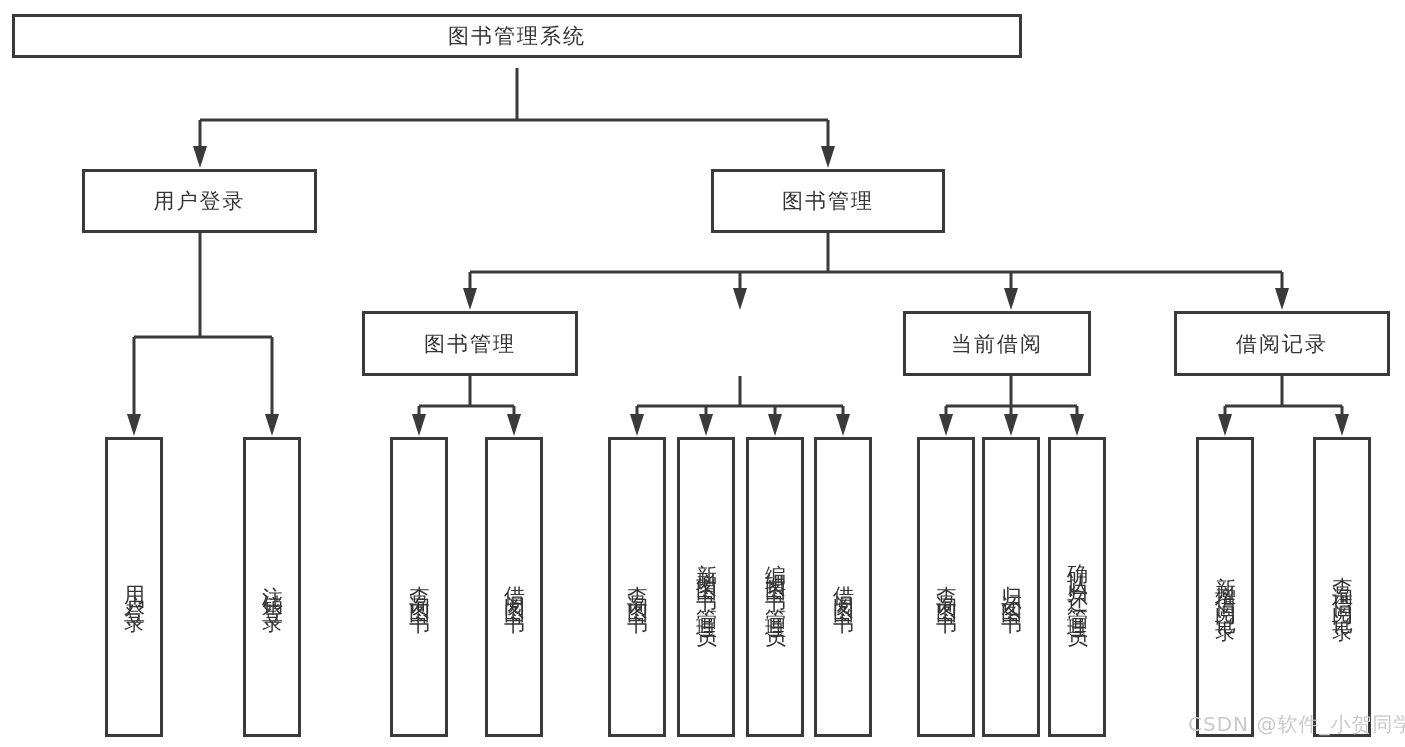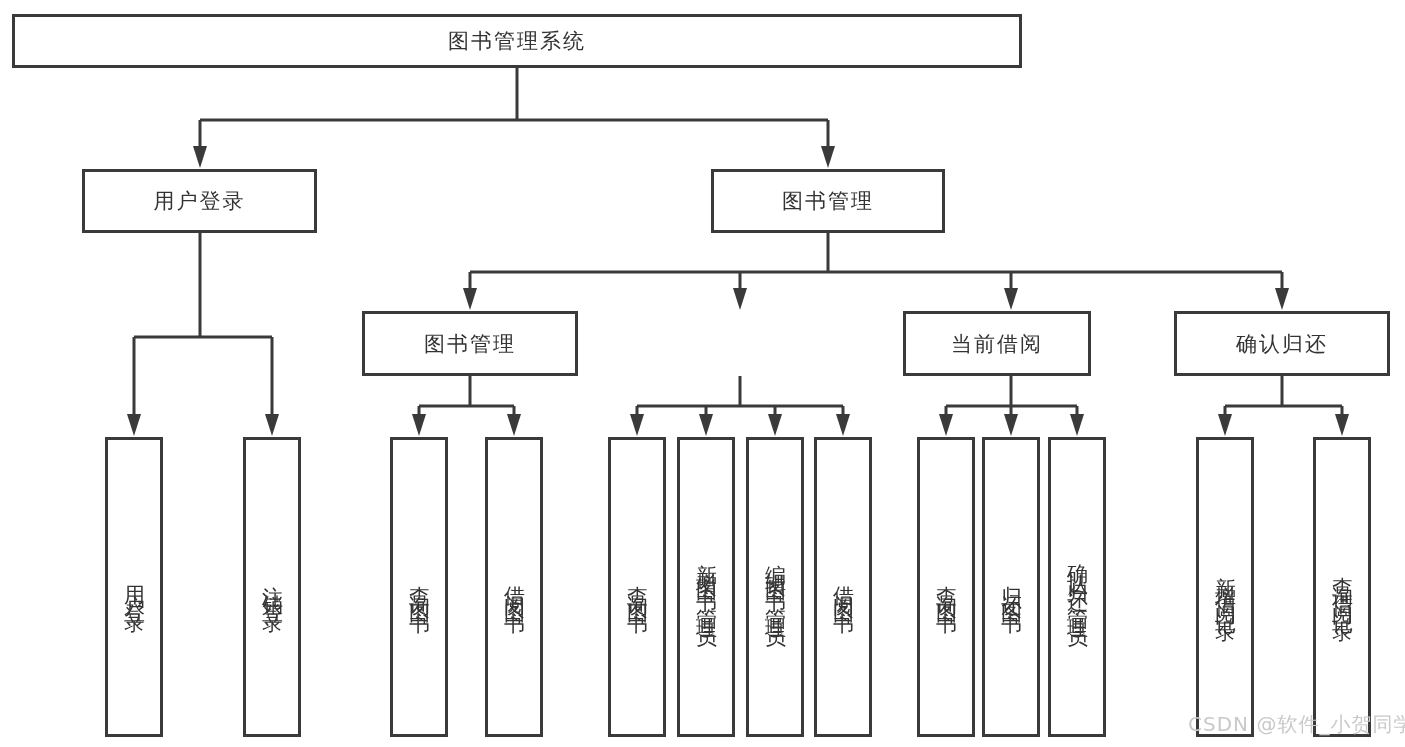--- a/index.html
+++ b/index.html
@@ -78,39 +78,39 @@
       <polygon points="768,414 782,414 775,436"></polygon>
       <polygon points="836,414 850,414 843,436"></polygon>
       <polygon points="939,414 953,414 946,436"></polygon>
       <polygon points="1004,414 1018,414 1011,436"></polygon>
       <polygon points="1070,414 1084,414 1077,436"></polygon>
       <polygon points="1218,414 1232,414 1225,436"></polygon>
       <polygon points="1335,414 1349,414 1342,436"></polygon>
     </g>
   </svg>
 
-  <div class="box" style="left:12px;top:14px;width:1010px;height:54px">
+  <div class="box" style="left:12px;top:14px;width:1010px;height:44px">
     <span>图书管理系统</span>
   </div>
 
   <div class="box" style="left:82px;top:169px;width:235px;height:64px">
     <span>用户登录</span>
   </div>
   <div class="box" style="left:711px;top:169px;width:234px;height:64px">
     <span>图书管理</span>
   </div>
 
   <div class="box" style="left:362px;top:311px;width:216px;height:65px">
     <span>图书管理</span>
   </div>
   <div class="box" style="left:903px;top:311px;width:188px;height:65px">
     <span>当前借阅</span>
   </div>
   <div class="box" style="left:1174px;top:311px;width:216px;height:65px">
-    <span>确认归还</span>
+    <span>借阅记录</span>
   </div>
 
   <div class="box leaf" style="left:105px">
     <span class="vtext">用户登录</span>
   </div>
   <div class="box leaf" style="left:243px">
     <span class="vtext">注销登录</span>
   </div>
 
   <div class="box leaf" style="left:390px">

